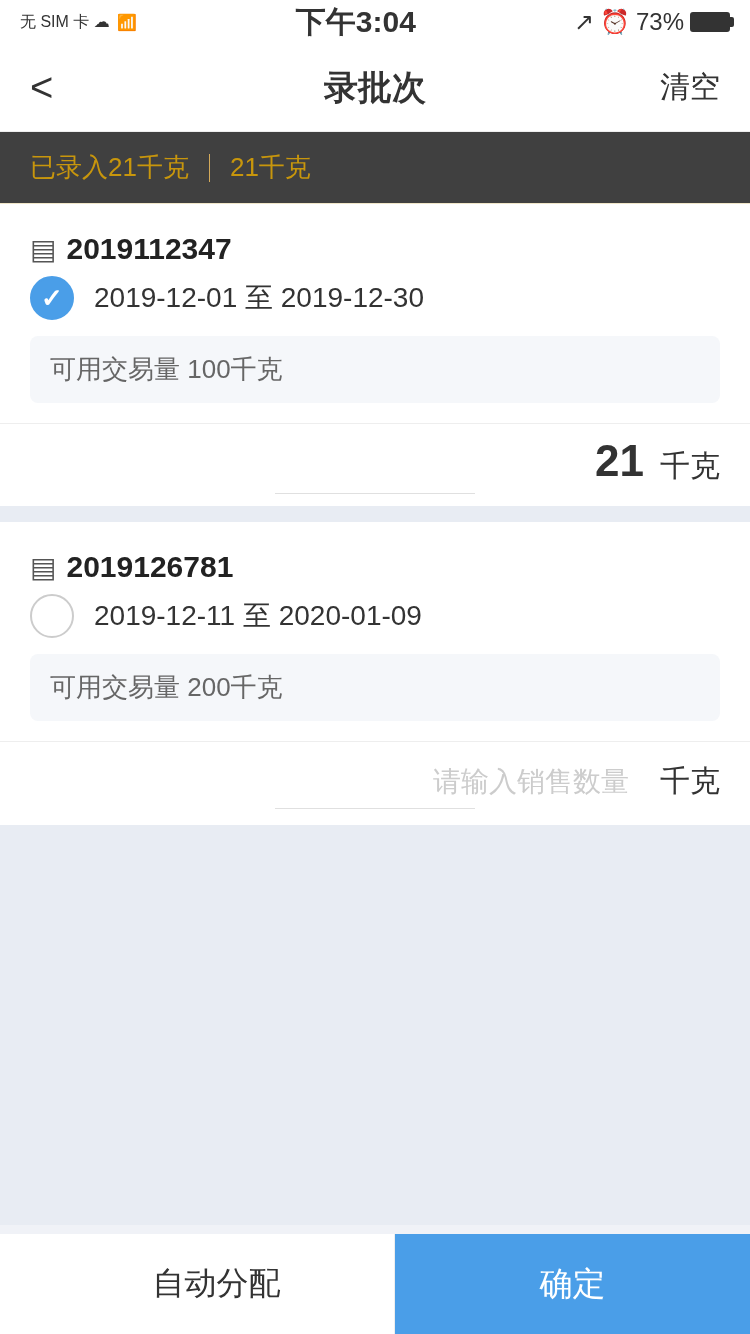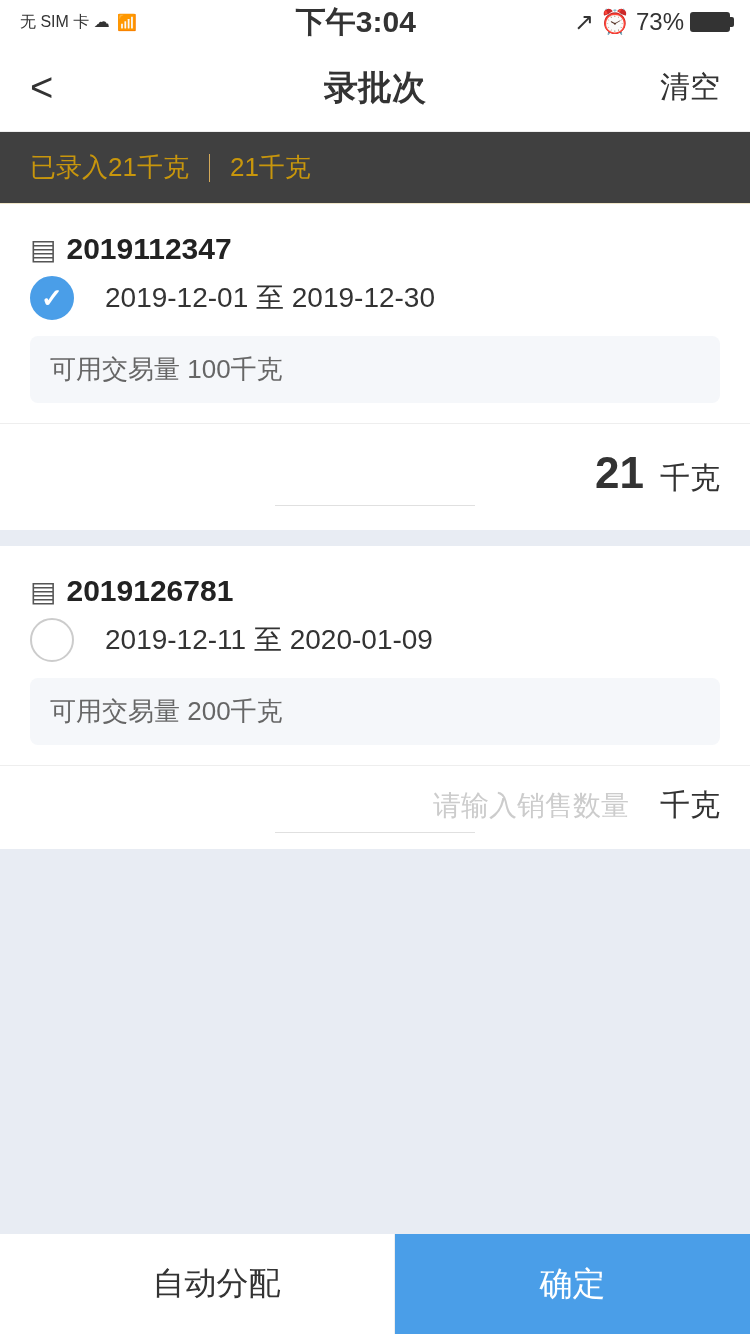--- a/index.html
+++ b/index.html
@@ -153,35 +153,34 @@
     }
     .radio-circle.checked::after {
       content: '✓';
       color: #fff;
       font-size: 26px;
       font-weight: bold;
     }
     .batch-date {
       font-size: 28px;
       color: #333;
-      margin-left: 11px;
     }
     .available-qty-row {
       margin: 6px 30px 20px 30px;
       background: #f5f7fa;
       border-radius: 8px;
       padding: 16px 20px;
       font-size: 26px;
       color: #666;
     }
 
     
     .amount-row {
       background: #fff;
-      padding: 24px 30px;
+      padding: 12px 30px;
       display: flex;
       justify-content: flex-end;
       align-items: baseline;
       gap: 16px;
       border-top: 1px solid #eee;
     }
     .amount-value {
       font-size: 44px;
       font-weight: 600;
       color: #333;

